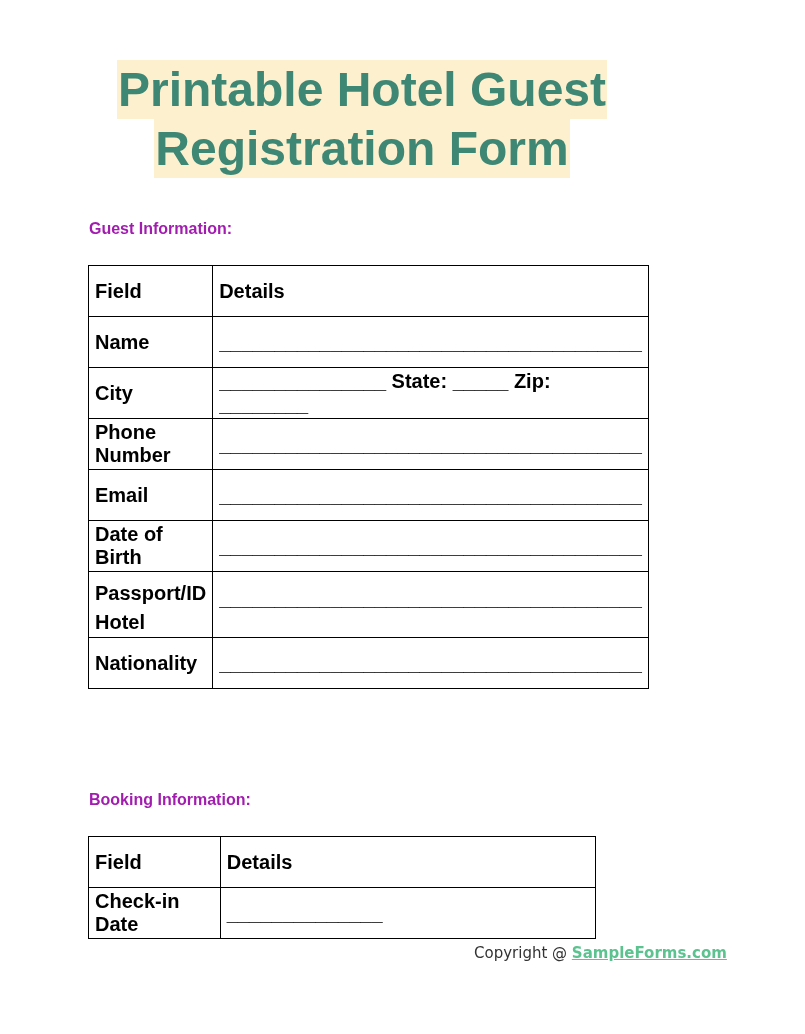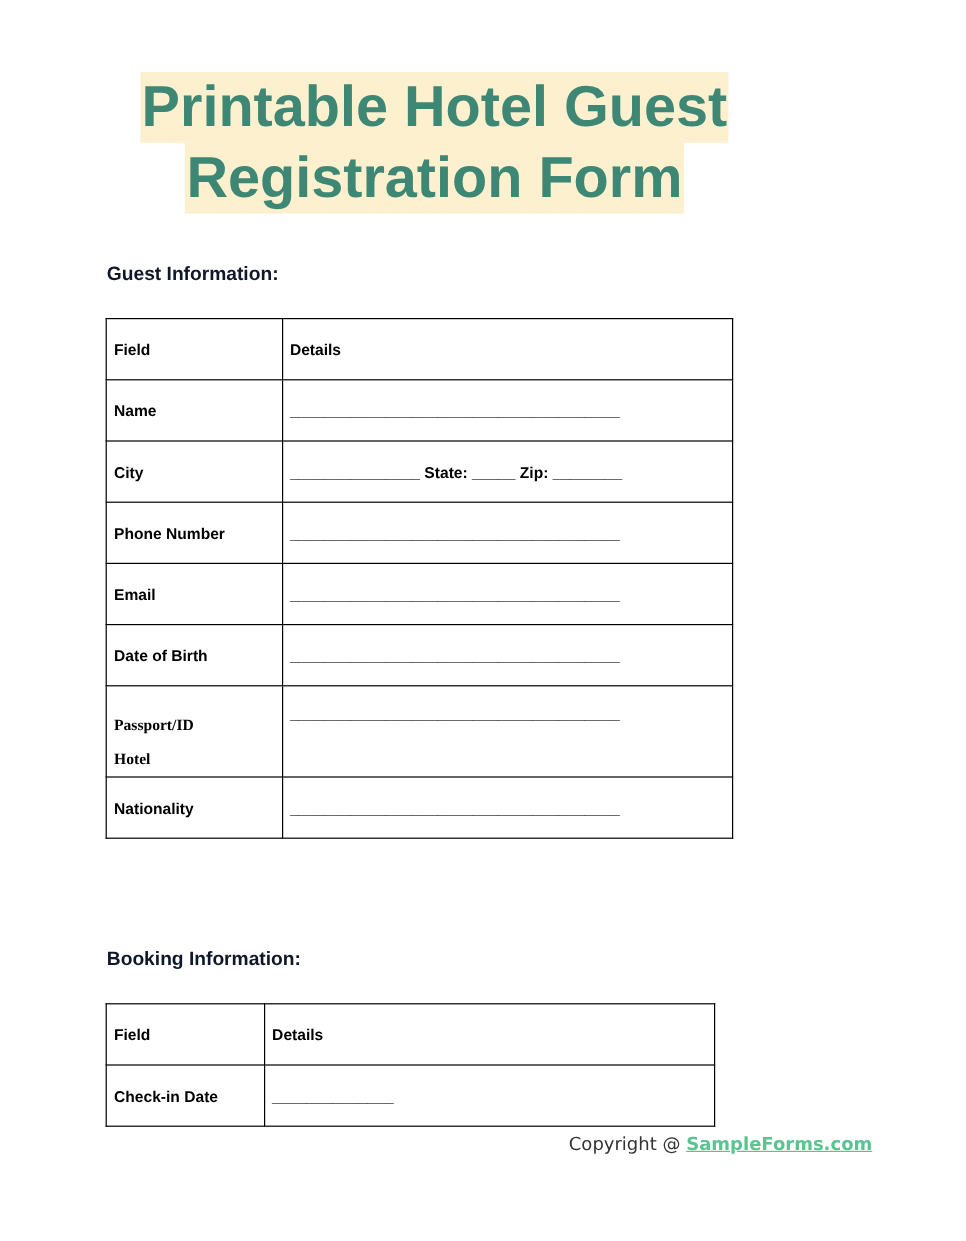--- a/index.html
+++ b/index.html
@@ -15,36 +15,36 @@
       background: #fcf0cf;
       color: #3e8774;
       font-weight: bold;
       font-size: 48px;
       line-height: 59px;
       padding: 0 1px;
       letter-spacing: 0px;
     }
     .section-heading {
       position: absolute; left: 89px;
-      color: #0f172a; font-weight: bold; font-size: 16px;
+      color: #a21caf; font-weight: bold; font-size: 16px;
     }
     table.form-table {
       position: absolute; left: 88px;
       border-collapse: collapse;
-      font-size: 13px; font-weight: bold;
+      font-size: 20px; font-weight: bold;
     }
     table.form-table td {
       border: 1px solid #000;
       padding: 0 6px;
       vertical-align: middle;
       height: 51px;
       box-sizing: border-box;
     }
     .multi-row td { height: 81px; }
-    .multi-row td.label-cell { line-height: 29px; padding-top: 17px; font-family: Liberation Serif, serif; }
+    .multi-row td.label-cell { line-height: 29px; padding-top: 7px; }
     .multi-row td.value-cell { vertical-align: top; padding-top: 15px; }
     .footer {
       position: absolute; left: 474px; top: 944px;
       font-size: 15px; color: #333;
       font-family: "DejaVu Sans", sans-serif;
     }
     .footer a {
       color: #5cc28f; font-weight: bold; text-decoration: underline;
     }
   </style>

